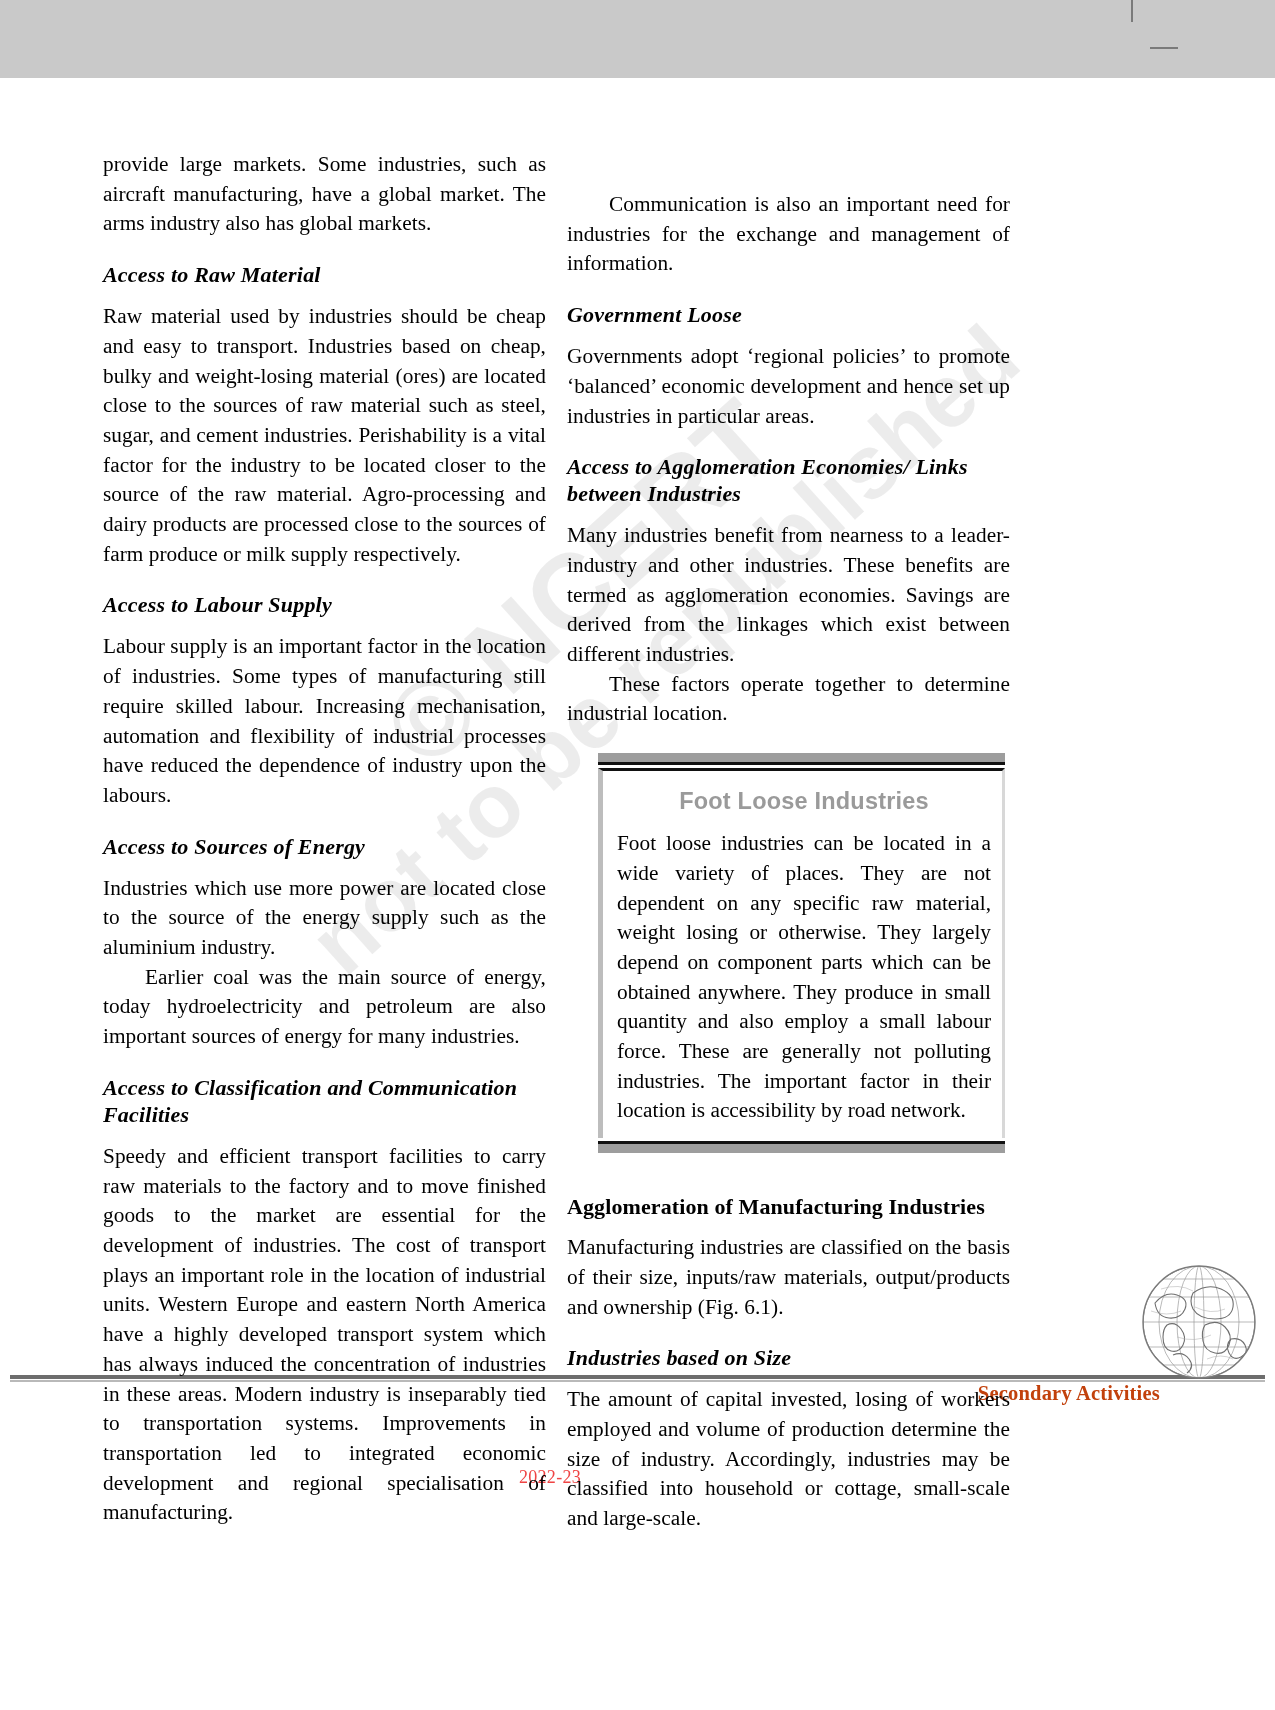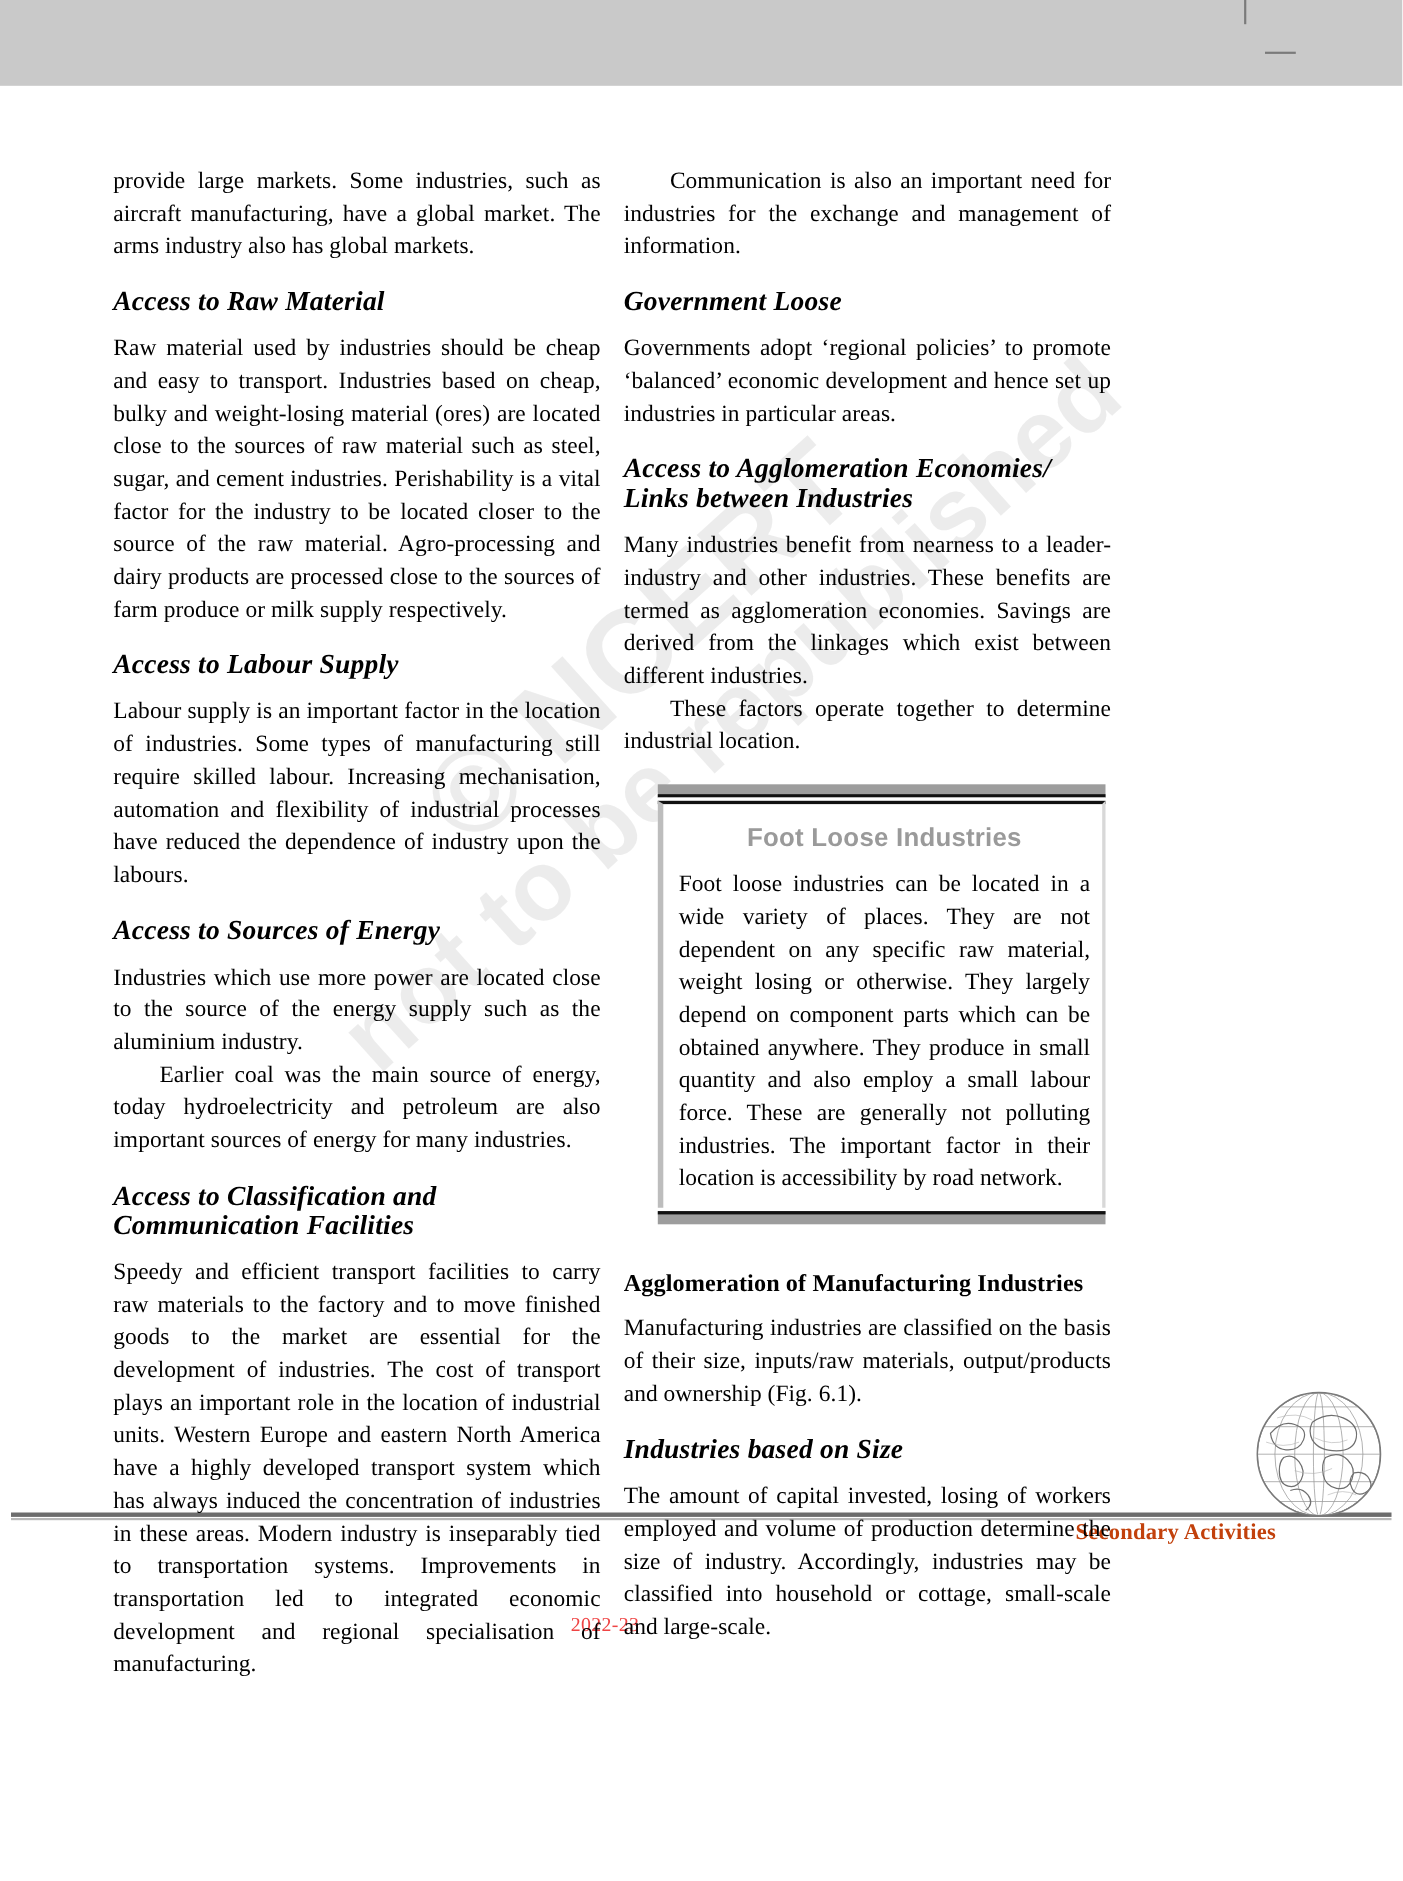--- a/index.html
+++ b/index.html
@@ -91,25 +91,25 @@
 
   p.body {
     margin: 0 0 0 0;
     font-size: 21.3px;
     line-height: 29.7px;
     text-align: justify;
     text-justify: inter-word;
     letter-spacing: 0.05px;
   }
   p.body + p.body { margin-top: 0; }
-  p.indent { text-indent: 42px; }
+  p.indent { text-indent: 42px; margin-top: 40px; }
 
   h3.sub {
     margin: 22px 0 14px 0;
-    font-size: 25px;
+    font-size: 22px;
     line-height: 27px;
     font-style: italic;
     font-weight: bold;
     letter-spacing: 0.2px;
   }
 
   h3.plain {
     margin: 24px 0 13px 0;
     font-size: 22px;
     line-height: 27px;

